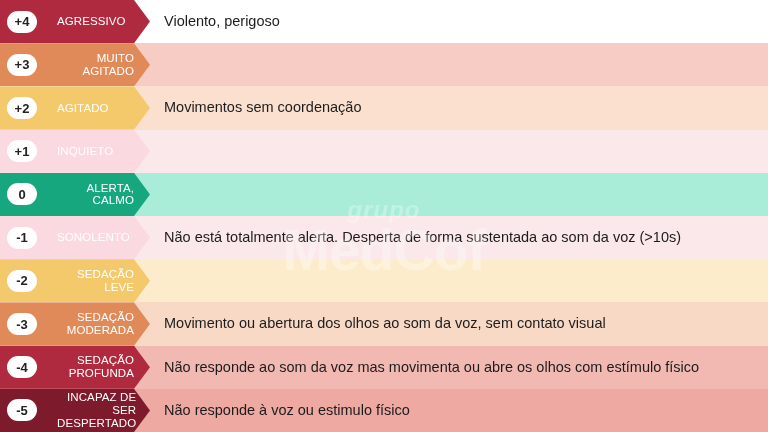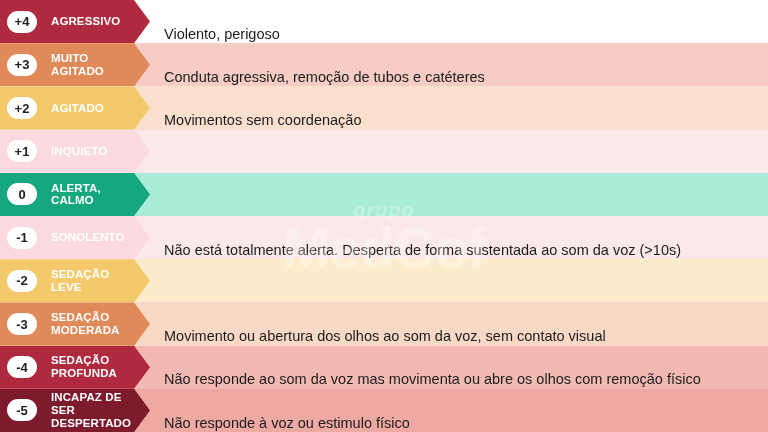--- a/index.html
+++ b/index.html
@@ -31,21 +31,21 @@
     justify-content: center;
   }
   .watermark-inner {
     text-align: center;
     color: rgba(255,255,255,0.30);
     font-weight: bold;
     line-height: 1;
     transform: translateY(22px);
   }
   .wm-top {
-    font-size: 20px;
+    font-size: 24px;
     letter-spacing: 1px;
     font-style: italic;
   }
   .wm-main {
     font-size: 57px;
     letter-spacing: -1px;
   }
   .row {
     flex: 1 1 0;
     display: flex;
@@ -80,35 +80,37 @@
     font-size: 13px;
     font-weight: bold;
     display: flex;
     align-items: center;
     justify-content: center;
     flex: 0 0 30px;
   }
   .chip-label {
     position: relative;
     z-index: 3;
-    margin-left: 14px;
+    margin-left: 20px;
     margin-right: 16px;
     color: #ffffff;
     font-size: 11.5px;
-    font-weight: bold;
+    font-weight: normal;
     line-height: 1.12;
     text-transform: uppercase;
     letter-spacing: 0.1px;
+    text-align: right;
   }
   .desc {
     flex: 1 1 auto;
     display: flex;
-    align-items: flex-end;
+    align-items: flex-start;
     position: relative;
     z-index: 1;
+    margin-top: 13px;
   }
   .desc-text {
     margin-left: 14px;
     margin-right: 12px;
     font-size: 14.5px;
     color: #1c1c1c;
     line-height: 1.2;
   }
 </style>
 </head>
@@ -124,23 +126,20 @@
       <div class="desc">
         <div class="desc-text">Violento, perigoso</div>
       </div>
     </div>
     <div class="row" style="background: rgb(246, 204, 196);">
       <div class="chip">
         <div class="chip-bg" style="background: rgb(224, 138, 90);"></div>
         <div class="score-badge">+3</div>
         <div class="chip-label">MUITO AGITADO</div>
       </div>
-      <div class="desc">
-        <div class="desc-text">Conduta agressiva, remoção de tubos e catéteres</div>
-      </div>
     </div>
     <div class="row" style="background: rgb(251, 224, 207);">
       <div class="chip">
         <div class="chip-bg" style="background: rgb(243, 201, 107);"></div>
         <div class="score-badge">+2</div>
         <div class="chip-label">AGITADO</div>
       </div>
       <div class="desc">
         <div class="desc-text">Movimentos sem coordenação</div>
       </div>
@@ -189,21 +188,21 @@
         <div class="desc-text">Movimento ou abertura dos olhos ao som da voz, sem contato visual</div>
       </div>
     </div>
     <div class="row" style="background: rgb(242, 185, 178);">
       <div class="chip">
         <div class="chip-bg" style="background: rgb(176, 42, 63);"></div>
         <div class="score-badge">-4</div>
         <div class="chip-label">SEDAÇÃO PROFUNDA</div>
       </div>
       <div class="desc">
-        <div class="desc-text">Não responde ao som da voz mas movimenta ou abre os olhos com remoção físico</div>
+        <div class="desc-text">Não responde ao som da voz mas movimenta ou abre os olhos com estímulo físico</div>
       </div>
     </div>
     <div class="row" style="background: rgb(237, 169, 162);">
       <div class="chip">
         <div class="chip-bg" style="background: rgb(125, 26, 43);"></div>
         <div class="score-badge">-5</div>
         <div class="chip-label">INCAPAZ DE SER DESPERTADO</div>
       </div>
       <div class="desc">
         <div class="desc-text">Não responde à voz ou estimulo físico</div>

